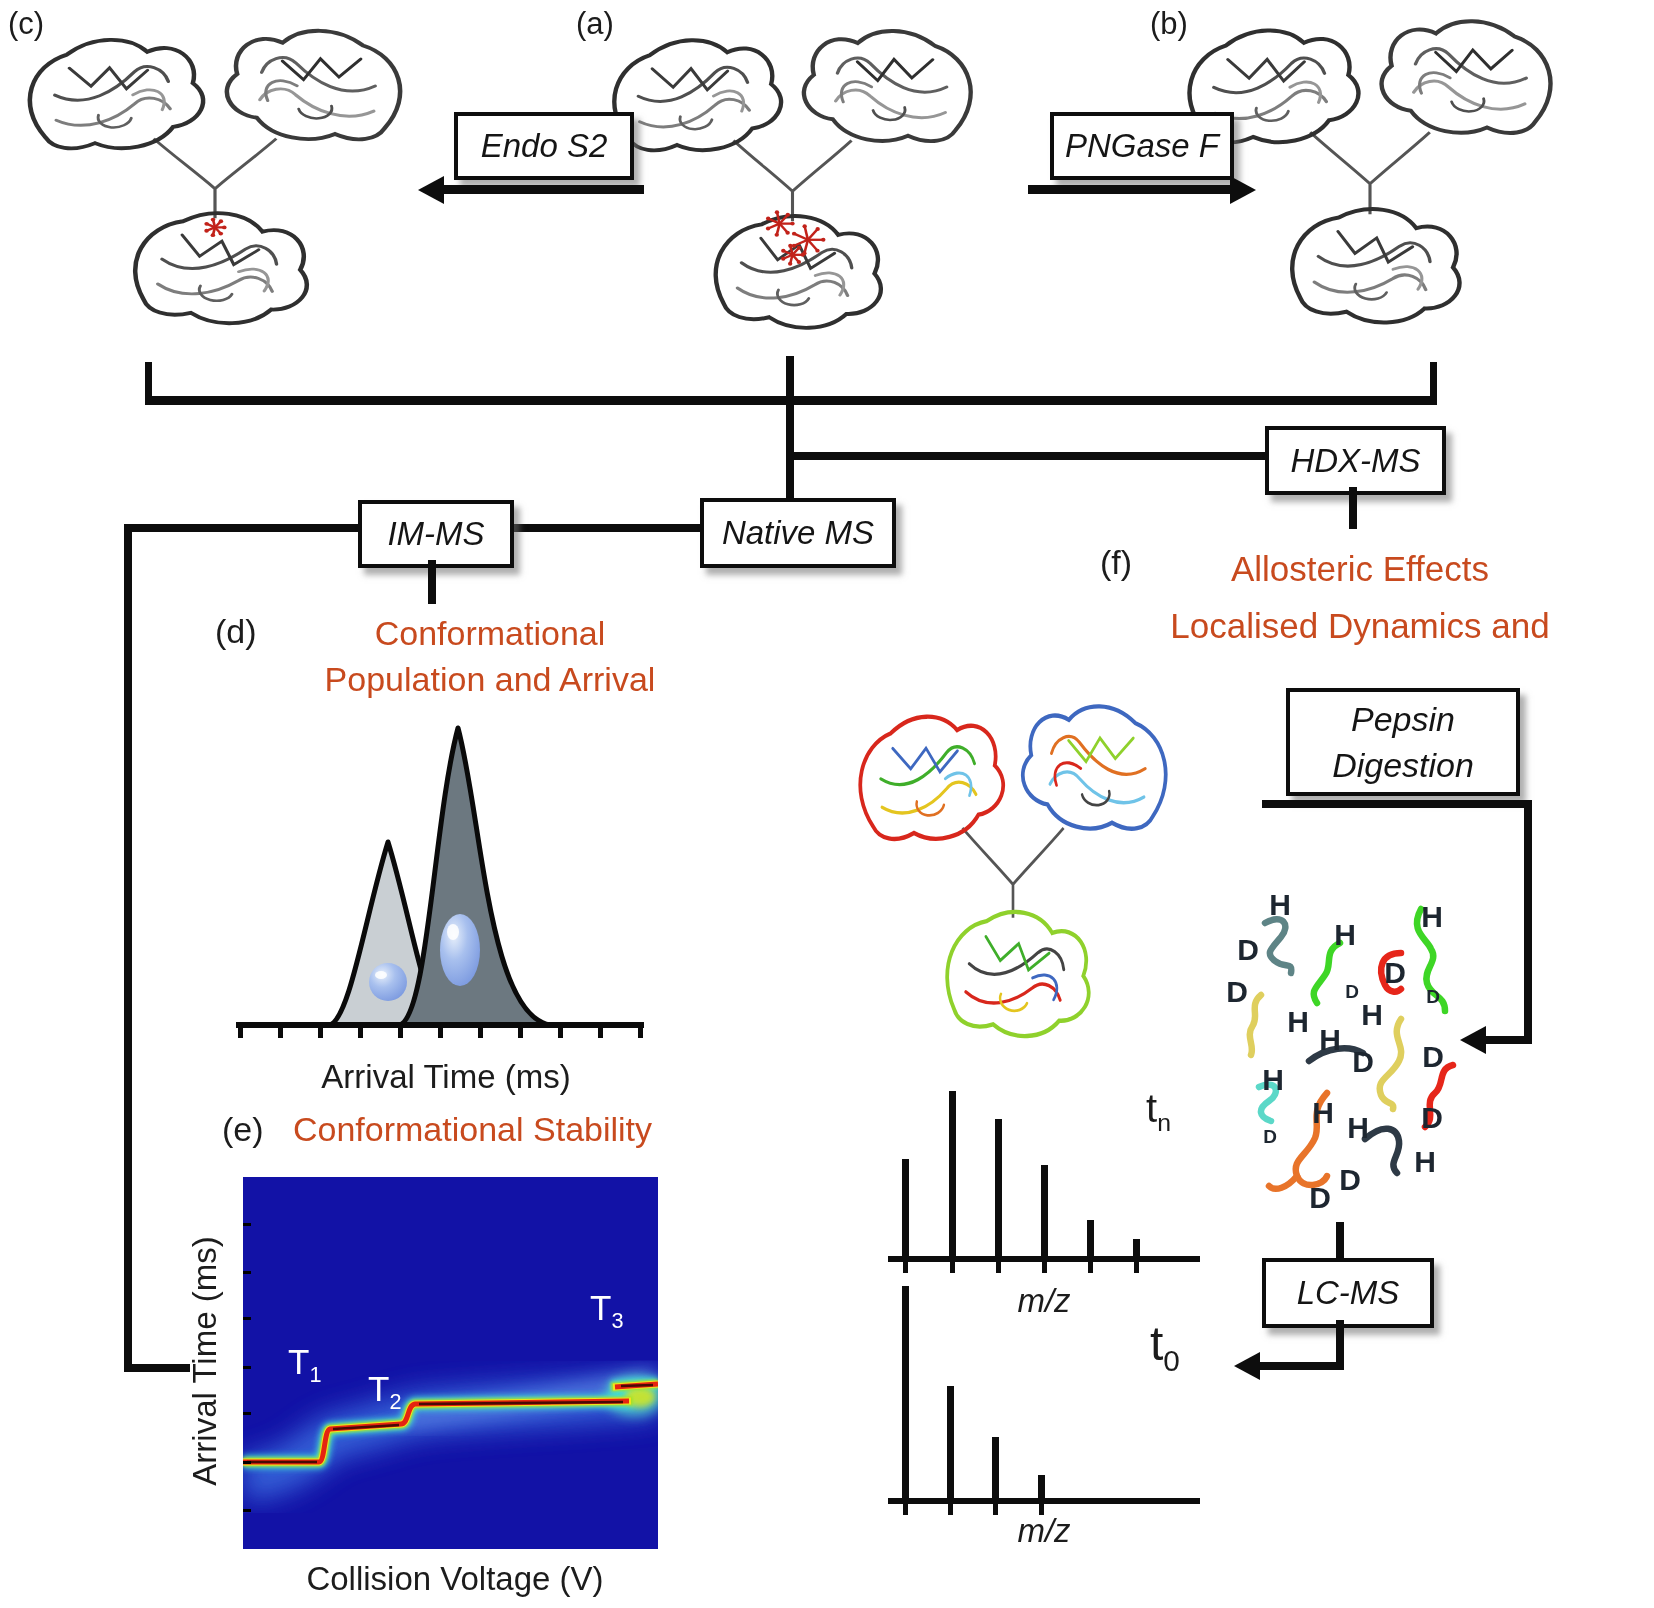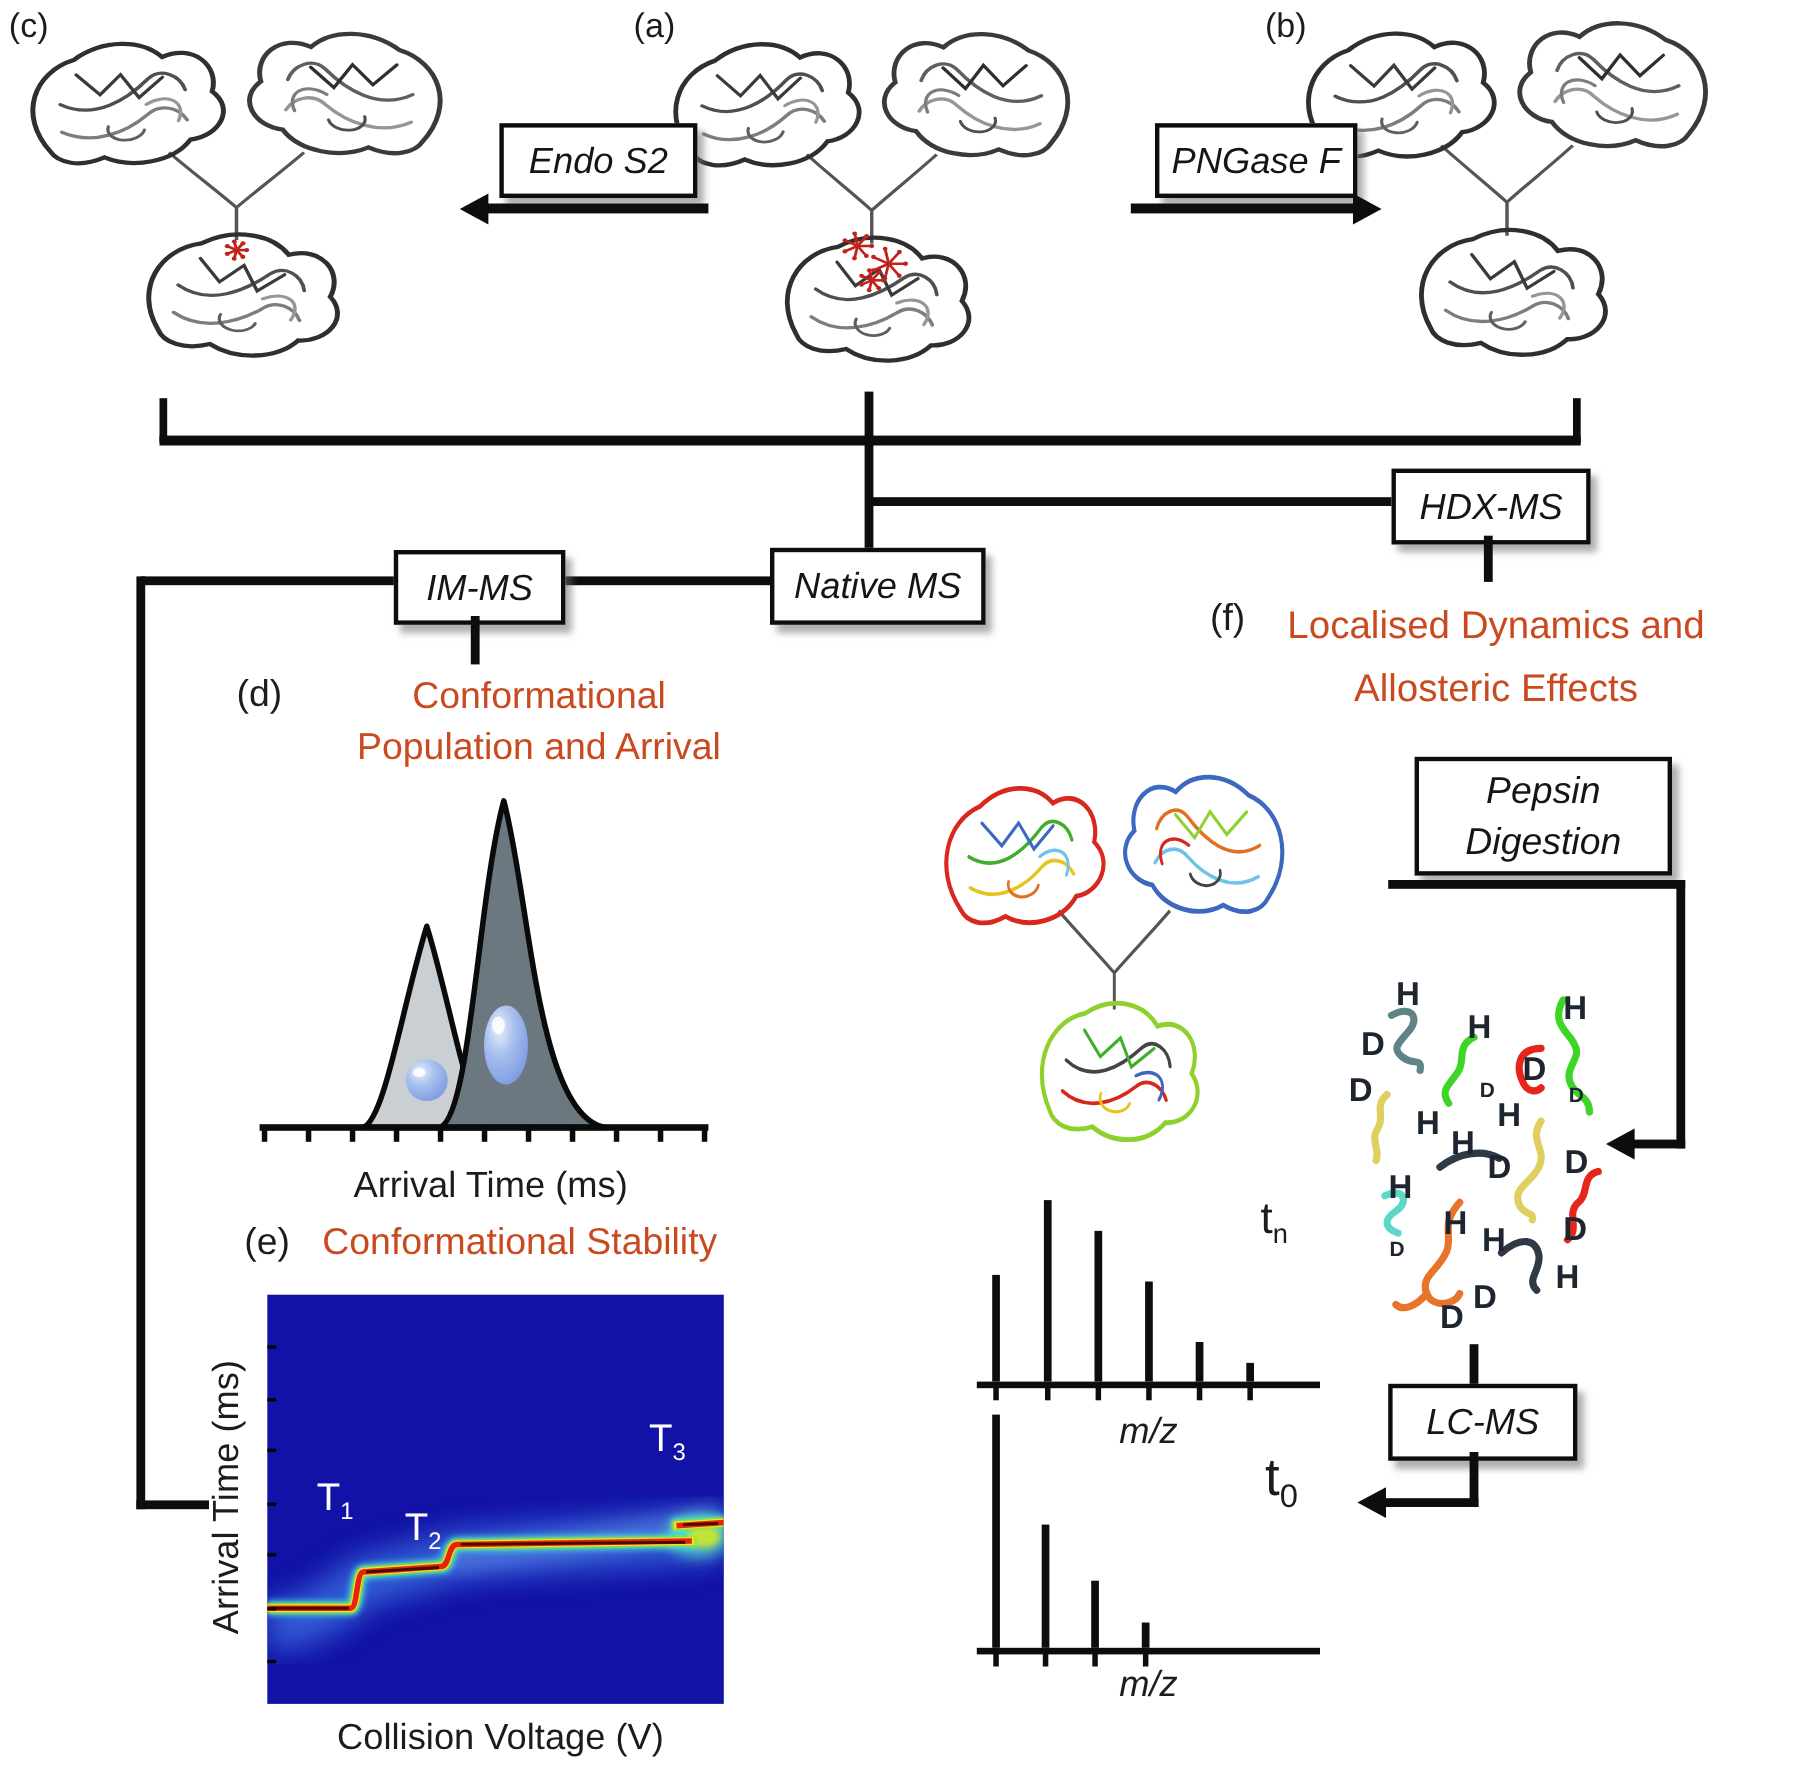--- a/index.html
+++ b/index.html
@@ -351,22 +351,22 @@
   </div>
   <div class="txt white" style="left:590px;top:1288px;font-size:35px;">
     <span>T</span><sub>3</sub>
   </div>
 
   <div class="txt vlab center" style="left:55px;top:1342px;width:300px;">Arrival Time (ms)</div>
   <div class="txt center" style="left:300px;top:1560px;width:310px;">Collision Voltage (V)</div>
 
   <div class="txt" style="left:1100px;top:543px;font-size:34px;">(f)</div>
   <div class="txt orange center" style="left:1160px;top:540px;width:400px;font-size:35px;line-height:57px;">
+    <div>Allosteric Effects</div>
     <div>Localised Dynamics and</div>
-    <div>Allosteric Effects</div>
   </div>
 
 
   <div class="box" style="left:1286px;top:688px;width:226px;height:100px;font-size:34px;line-height:46px;">
     <div>Pepsin</div>
     <div>Digestion</div>
   </div>
 
   <div class="ln" style="left:1262px;top:800px;width:270px;height:8px;"></div>
   <div class="ln" style="left:1524px;top:800px;width:8px;height:244px;"></div>

